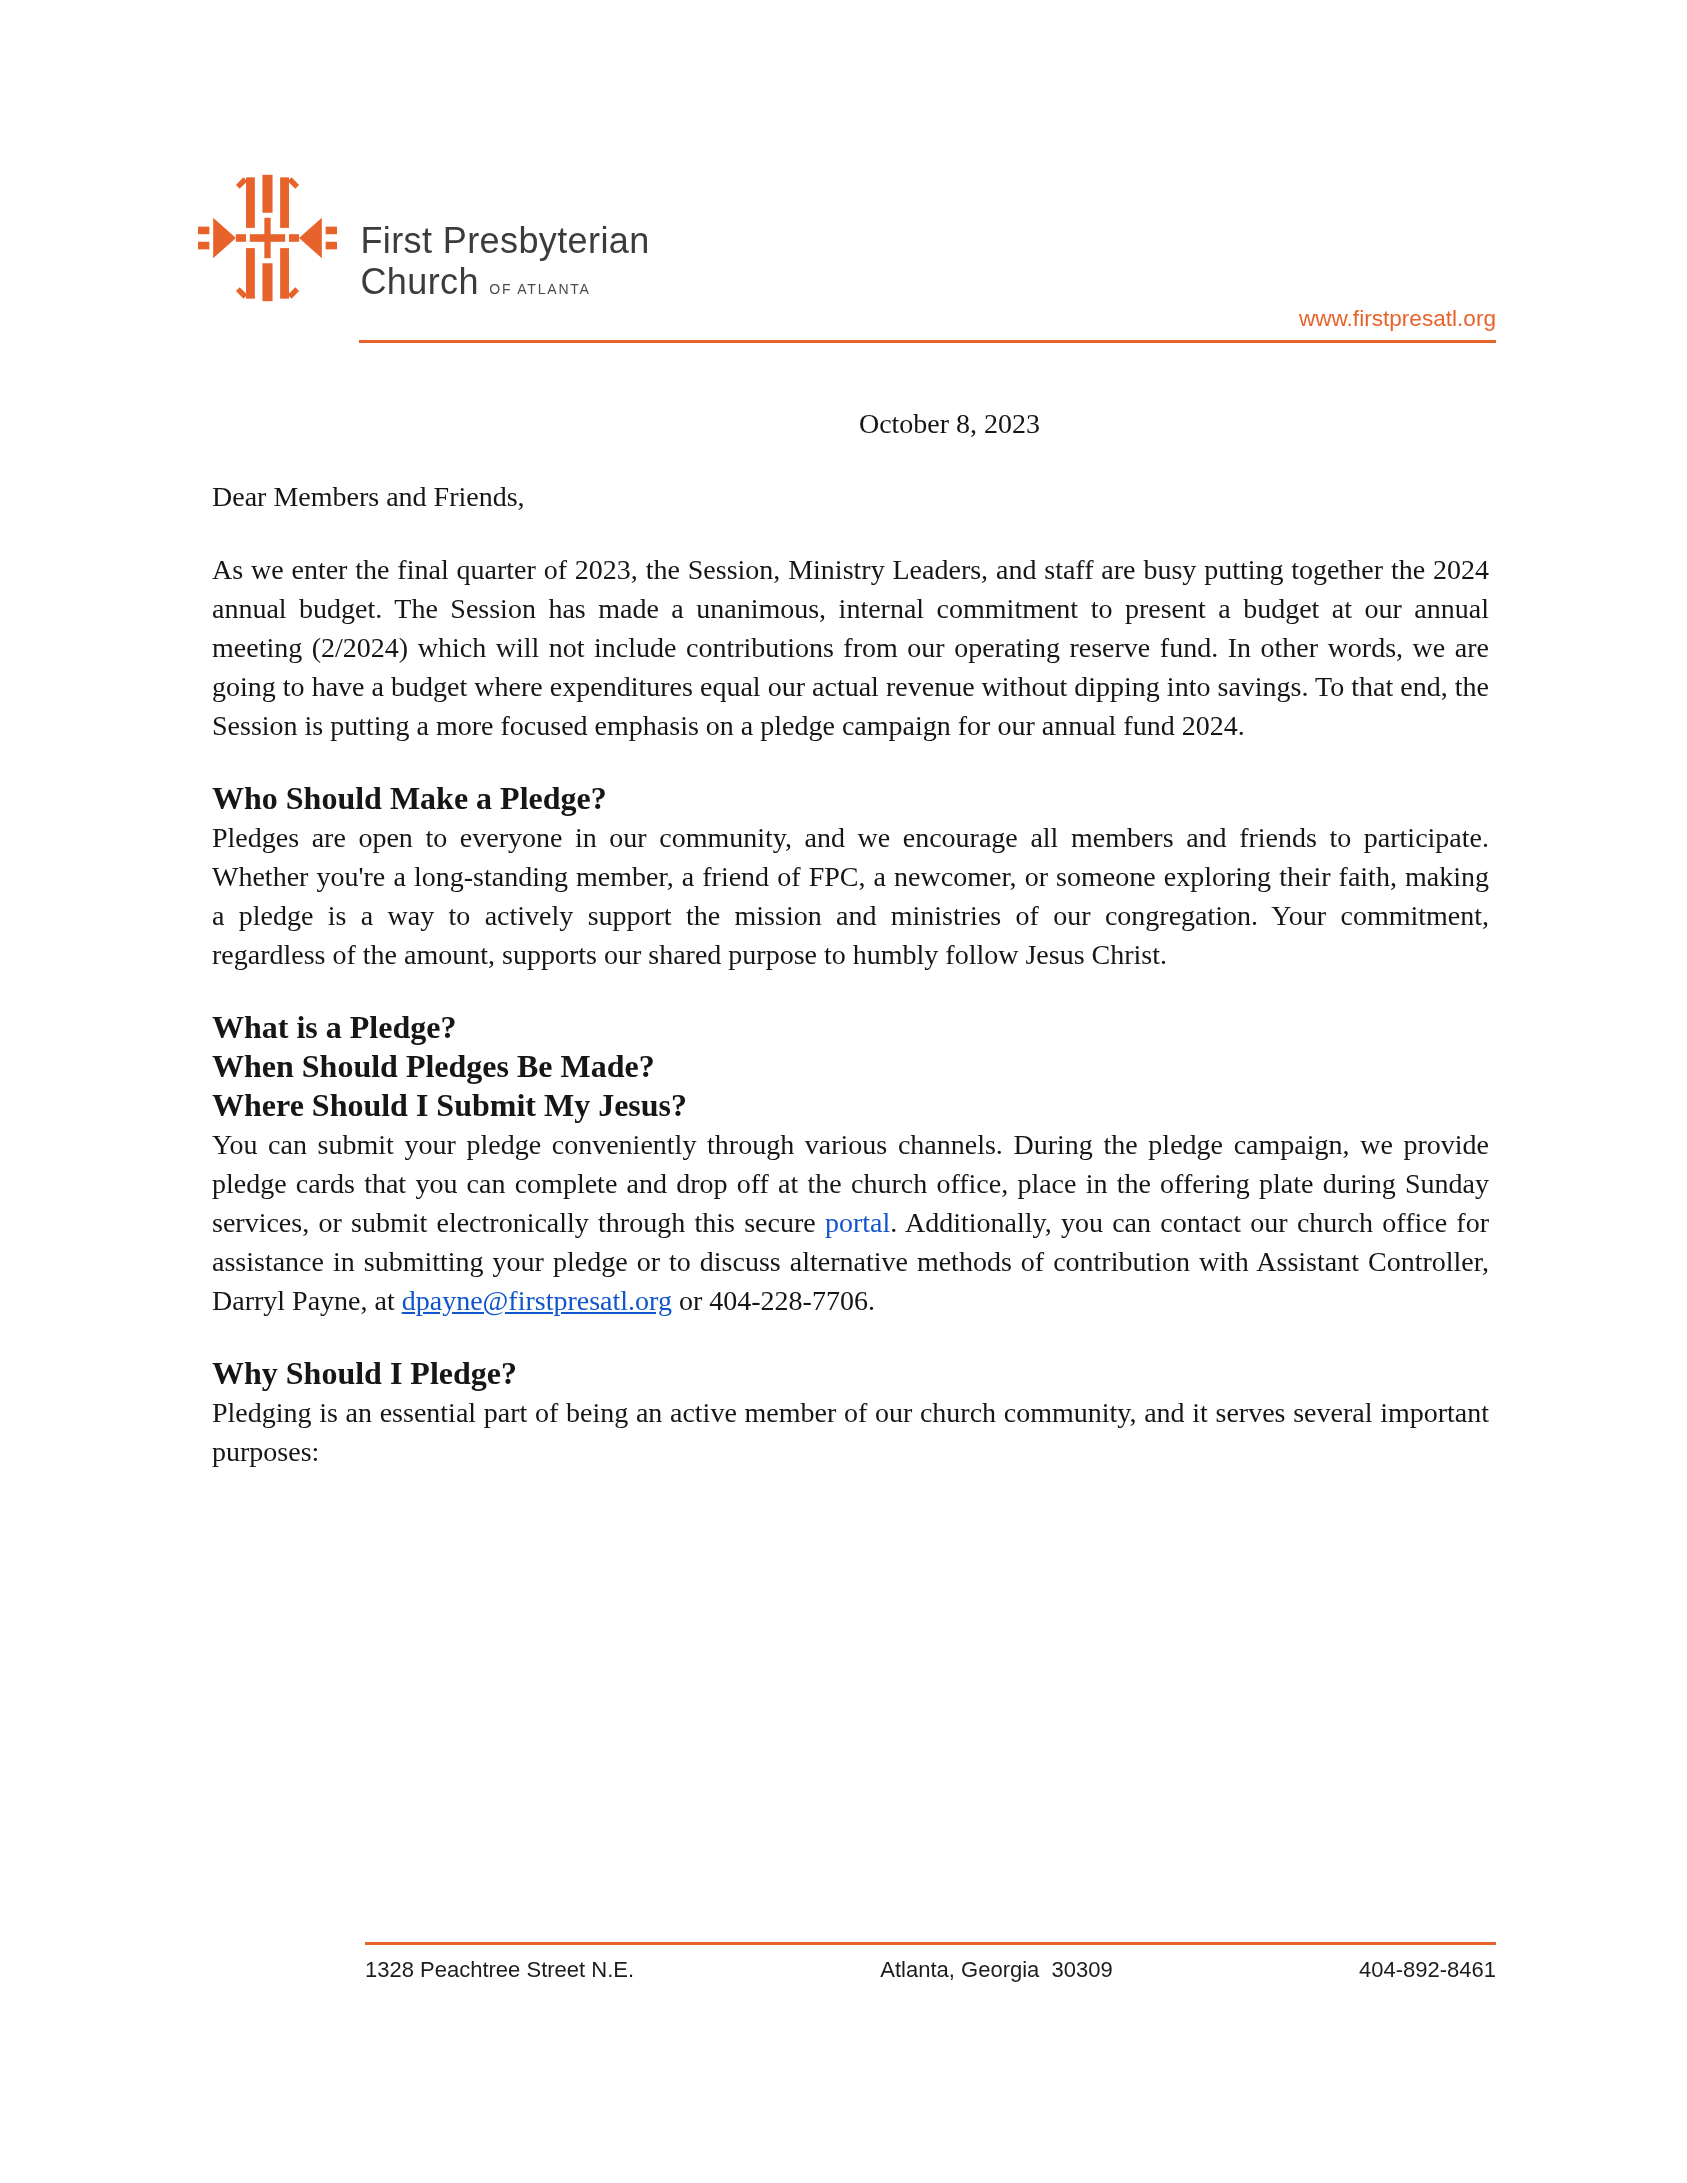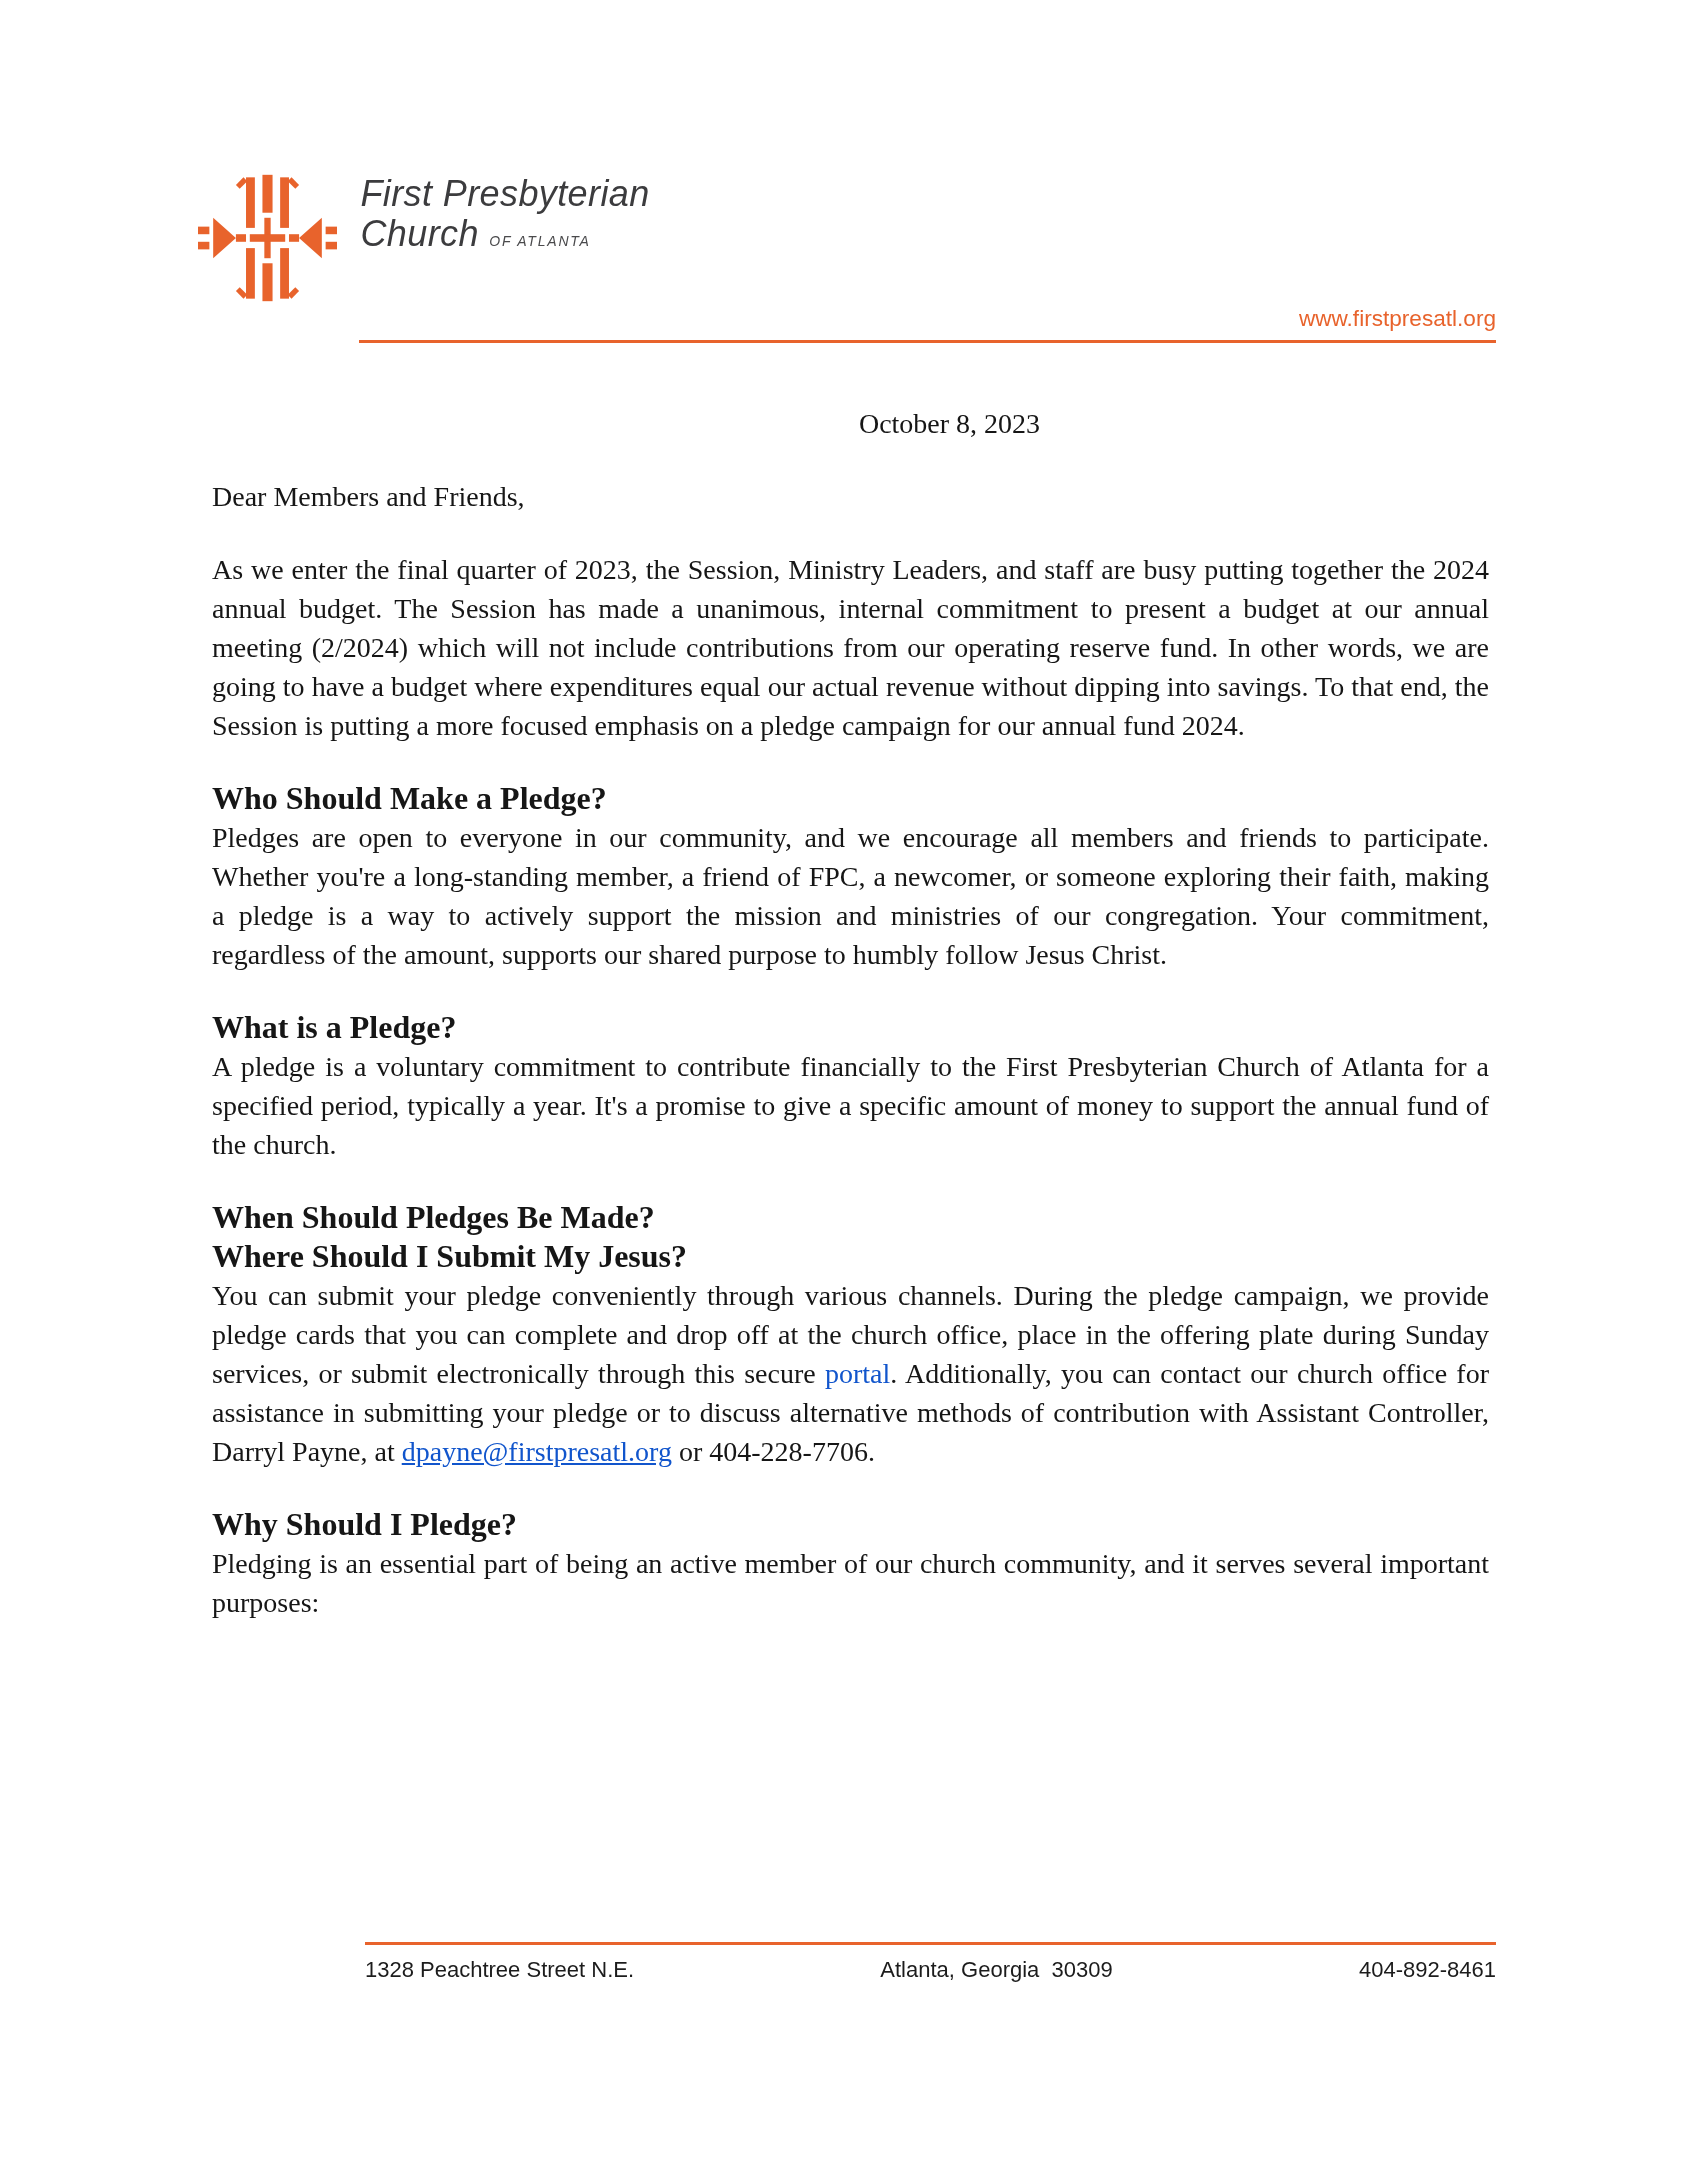--- a/index.html
+++ b/index.html
@@ -19,22 +19,21 @@
 
   
   .header {
     position: absolute;
     top: 174px;
     left: 198px;
     right: 191px;
   }
   .brand {
     display: flex;
-    align-items: flex-start;
-    font-style: italic;
+    align-items: flex-end;
   }
   .logo {
     width: 139px;
     height: 128px;
     flex: 0 0 auto;
   }
   .brand-text {
     margin-left: 23.4px;
     font-family: "Liberation Sans", sans-serif;
     color: #3c3c3e;
@@ -173,21 +172,20 @@
     <p class="date">October 8, 2023</p>
 
     <p>Dear Members and Friends,</p>
 
     <p class="para">As we enter the final quarter of 2023, the Session, Ministry Leaders, and staff are busy putting together the 2024 annual budget.  The Session has made a unanimous, internal commitment to present a budget at our annual meeting (2/2024) which will not include contributions from our operating reserve fund. In other words, we are going to have a budget where expenditures equal our actual revenue without dipping into savings.  To that end, the Session is putting a more focused emphasis on a pledge campaign for our annual fund 2024.</p>
 
     <h2 class="section-heading">Who Should Make a Pledge?</h2>
     <p class="para">Pledges are open to everyone in our community, and we encourage all members and friends to participate. Whether you're a long-standing member, a friend of FPC, a newcomer, or someone exploring their faith, making a pledge is a way to actively support the mission and ministries of our congregation. Your commitment, regardless of the amount, supports our shared purpose to humbly follow Jesus Christ.</p>
 
     <h2 class="section-heading">What is a Pledge?</h2>
-    <p class="para">A pledge is a voluntary commitment to contribute financially to the First Presbyterian Church of Atlanta for a specified period, typically a year. It's a promise to give a specific amount of money to support the annual fund of the church.</p>
 
     <h2 class="section-heading">When Should Pledges Be Made?</h2>
 
     <h2 class="section-heading">Where Should I Submit My Jesus?</h2>
     <p class="para"><span>You can submit your pledge conveniently through various channels. During the pledge campaign, we provide pledge cards that you can complete and drop off at the church office, place in the offering plate during Sunday services, or submit electronically through this secure </span><a class="inline-link">portal</a><span>.   Additionally, you can contact our church office for assistance in submitting your pledge or to discuss alternative methods of contribution with Assistant Controller, Darryl Payne, at </span><a class="inline-link underlined">dpayne@firstpresatl.org</a><span> or 404-228-7706.</span></p>
 
     <h2 class="section-heading">Why Should I Pledge?</h2>
     <p class="para">Pledging is an essential part of being an active member of our church community, and it serves several important purposes:</p>
   </div>
 

